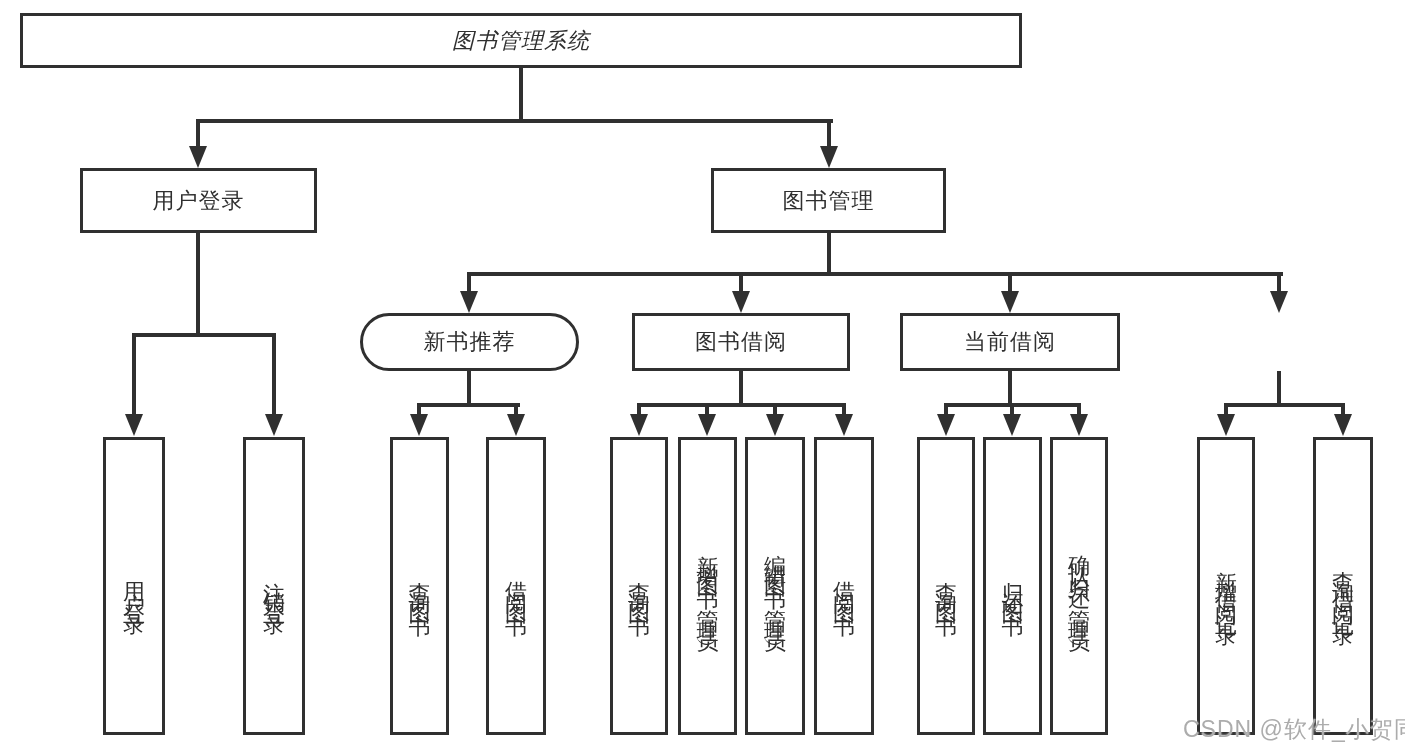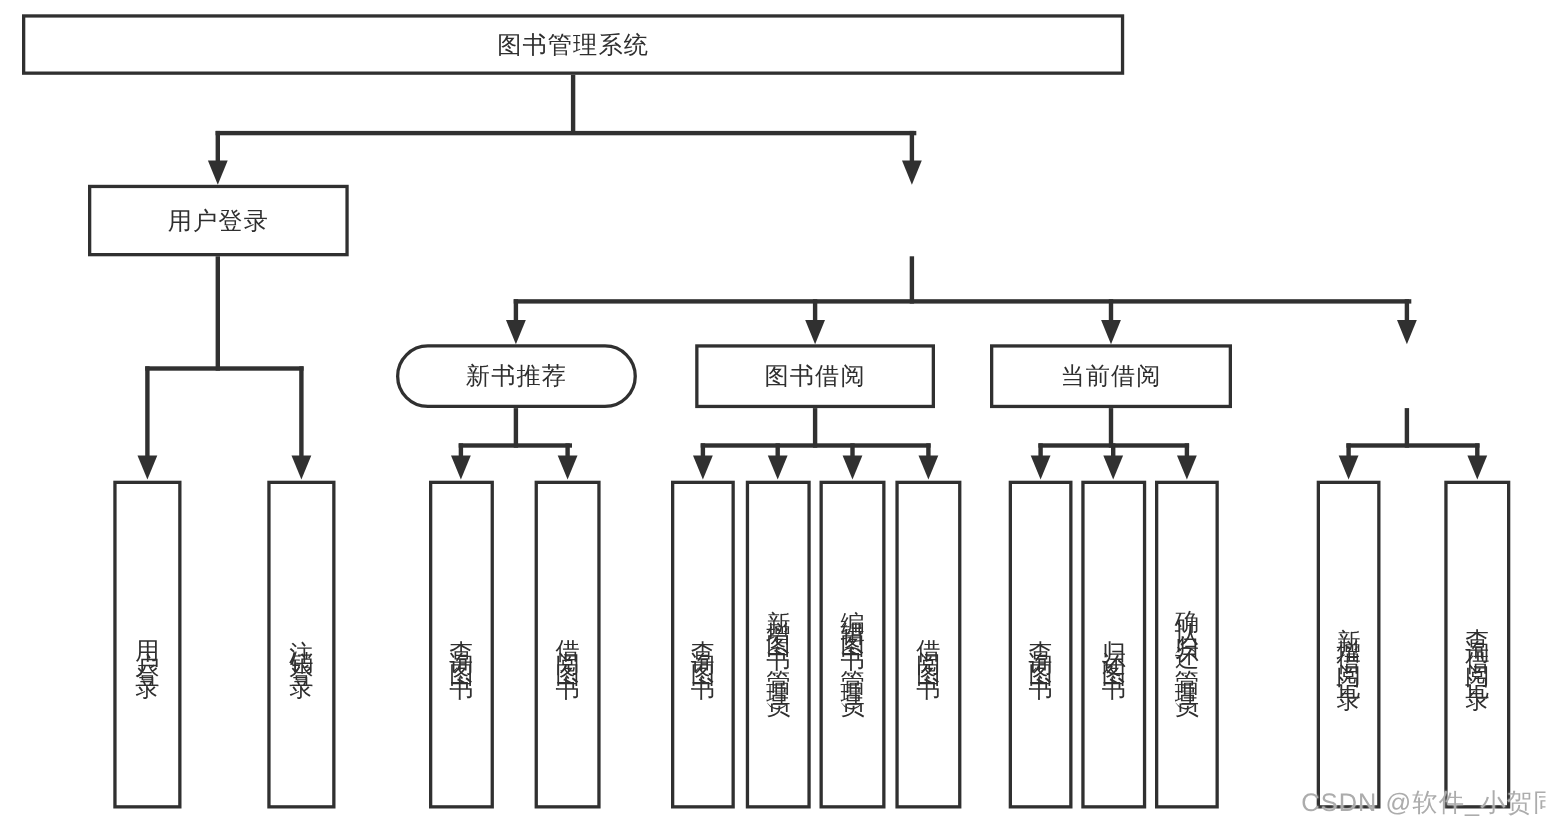--- a/index.html
+++ b/index.html
@@ -66,21 +66,21 @@
     left: 1183px;
     top: 714px;
     font-size: 23px;
     color: #acacac;
     letter-spacing: 1px;
     white-space: nowrap;
     text-shadow: 0 0 2px #ffffff;
   }
 
   
-  #box-root        { left: 20px;   top: 13px;  width: 1002px; height: 55px; }
+  #box-root        { left: 20px;   top: 13px;  width: 1002px; height: 55px; font-style: italic; }
   #box-user-login  { left: 80px;   top: 168px; width: 237px;  height: 65px; }
   #box-book-mgmt   { left: 711px;  top: 168px; width: 235px;  height: 65px; }
   #box-new-books   { left: 360px;  top: 313px; width: 219px;  height: 58px; border-radius: 29px; }
   #box-borrowing   { left: 632px;  top: 313px; width: 218px;  height: 58px; }
   #box-current     { left: 900px;  top: 313px; width: 220px;  height: 58px; }
   #box-records     { left: 1171px; top: 313px; width: 217px;  height: 58px; }
 
   
   #leaf-0  { left: 103px;  width: 62px; }
   #leaf-1  { left: 243px;  width: 62px; }
@@ -174,20 +174,23 @@
   <div class="line" id="ln-trunk1"></div>
   <div class="line" id="ln-h2"></div>
   <div class="line" id="ln-d2a"></div>
   <div class="arrowhead" id="ah-d2a"></div>
   <div class="line" id="ln-d2b"></div>
   <div class="arrowhead" id="ah-d2b"></div>
 
   <div class="node" id="box-user-login">
     <span>用户登录</span>
   </div>
+  <div class="node" id="box-book-mgmt">
+    <span>图书管理</span>
+  </div>
 
   <div class="line" id="ln-g1-stem"></div>
   <div class="line" id="ln-g1-h"></div>
   <div class="line" id="ln-g1-d1"></div>
   <div class="arrowhead" id="ah-g1-d1"></div>
   <div class="line" id="ln-g1-d2"></div>
   <div class="arrowhead" id="ah-g1-d2"></div>
 
   <div class="line" id="ln-trunk3"></div>
   <div class="line" id="ln-h3"></div>

